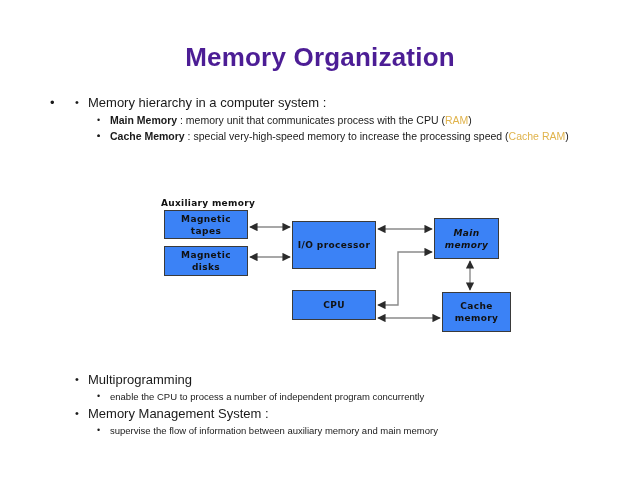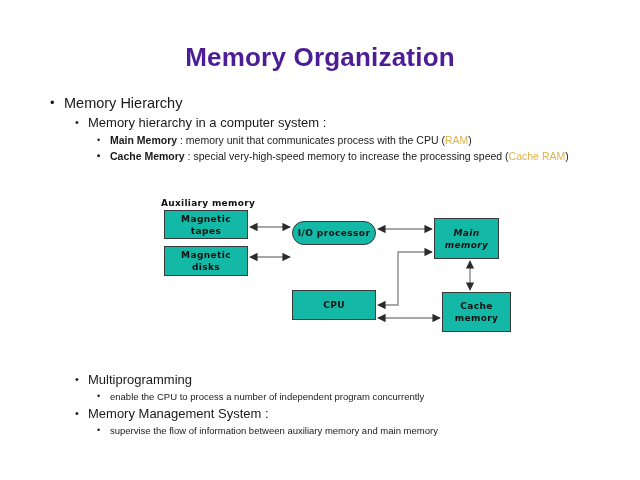--- a/index.html
+++ b/index.html
@@ -92,37 +92,37 @@
     top: 0;
     width: 640px;
     height: 480px;
     pointer-events: none;
   }
   #diagram .hit { pointer-events: auto; }
 
   .dbox {
     position: absolute;
     border: 1px solid #3a3a3a;
-    background: #14b8a6;
+    background: #3b82f6;
     box-sizing: border-box;
     display: flex;
     align-items: center;
     justify-content: center;
     text-align: center;
     font-family: "DejaVu Sans", sans-serif;
     font-weight: bold;
     font-size: 9px;
     line-height: 12px;
     letter-spacing: 0.4px;
     color: #111111;
   }
 
   #box-magnetic-tapes { left: 164px; top: 210px; width: 84px; height: 29px; }
   #box-magnetic-disks { left: 164px; top: 246px; width: 84px; height: 30px; }
-  #box-io-processor   { left: 292px; top: 221px; width: 84px; height: 24px; border-radius: 13px; }
+  #box-io-processor   { left: 292px; top: 221px; width: 84px; height: 48px; }
   #box-main-memory    { left: 434px; top: 218px; width: 65px; height: 41px; font-style: italic; }
   #box-cpu            { left: 292px; top: 290px; width: 84px; height: 30px; }
   #box-cache-memory   { left: 442px; top: 292px; width: 69px; height: 40px; }
 
   #label-auxiliary-memory {
     position: absolute;
     left: 161px;
     top: 198px;
     font-family: "DejaVu Sans", sans-serif;
     font-weight: bold;
@@ -130,21 +130,21 @@
     letter-spacing: 0.3px;
     color: #111111;
   }
 </style>
 </head>
 <body>
 
 <div id="slide-title">Memory Organization</div>
 
 <div class="bullets" id="bullets-top">
-    <div class="bl lvl1"><span class="dot">•</span><span class="txt"><span>Memory Hierarchy</span></span></div>
+    <div class="bl lvl1"><span class="dot">•</span></div>
     <div class="bl lvl2"><span class="dot">•</span><span class="txt"><span>Memory hierarchy in a computer system :</span></span></div>
     <div class="bl lvl3"><span class="dot">•</span><span class="txt"><span class="b">Main Memory</span><span> : memory unit that communicates process with the CPU (</span><span class="accent">RAM</span><span>)</span></span></div>
     <div class="bl lvl3"><span class="dot">•</span></div>
     <div class="bl lvl3"><span class="dot">•</span><span class="txt"><span class="b">Cache Memory</span><span> : special very-high-speed memory to increase the processing speed (</span><span class="accent">Cache RAM</span><span>)</span></span></div>
   </div>
 
 <div id="diagram">
 
   <div id="label-auxiliary-memory" class="hit">Auxiliary memory</div>
 

